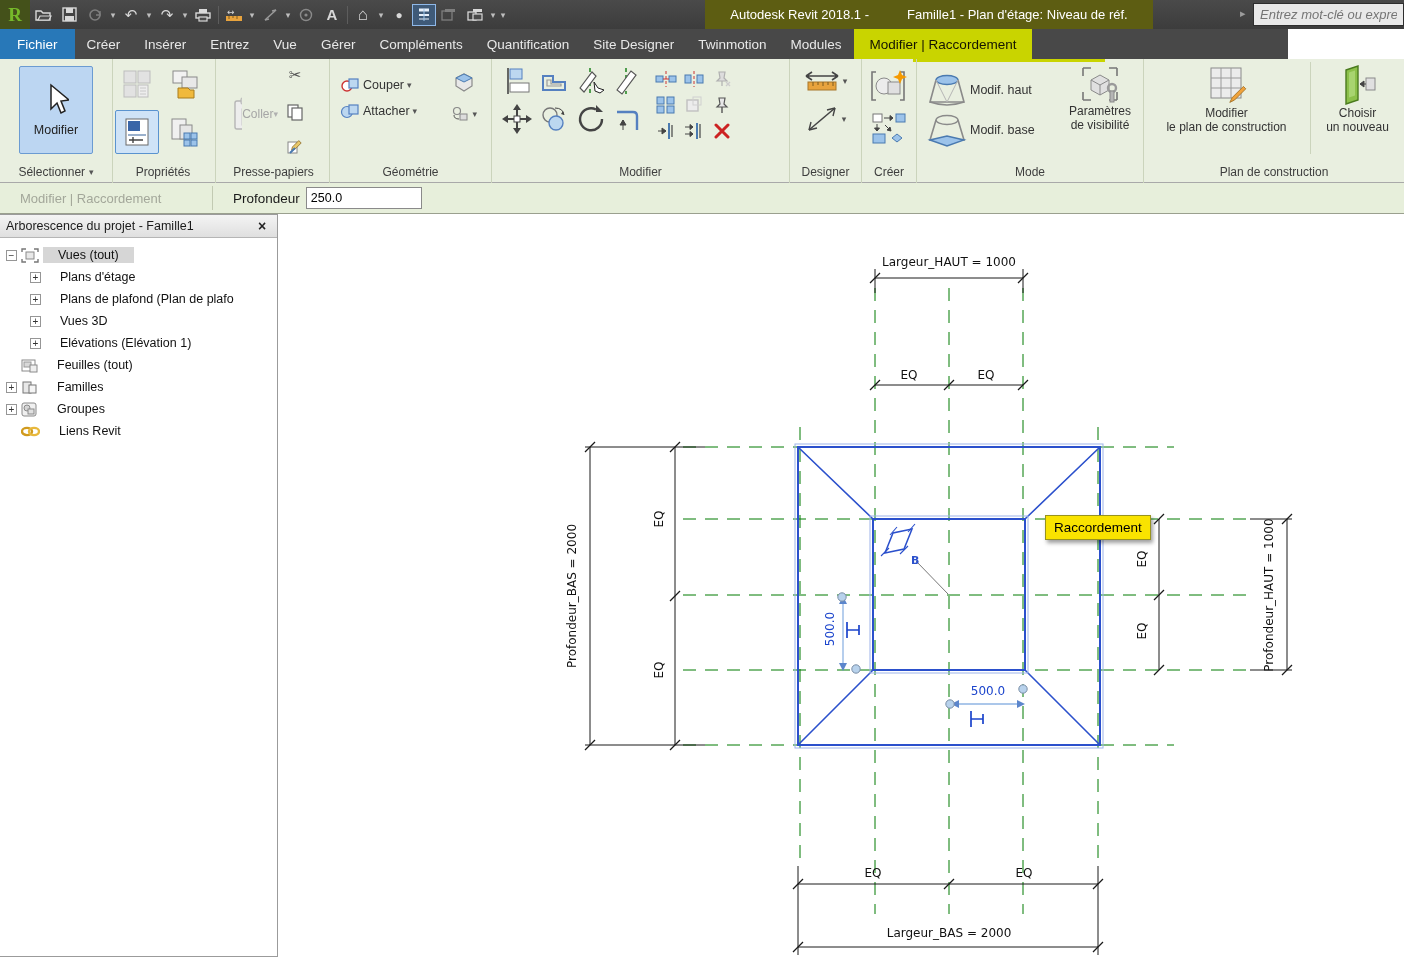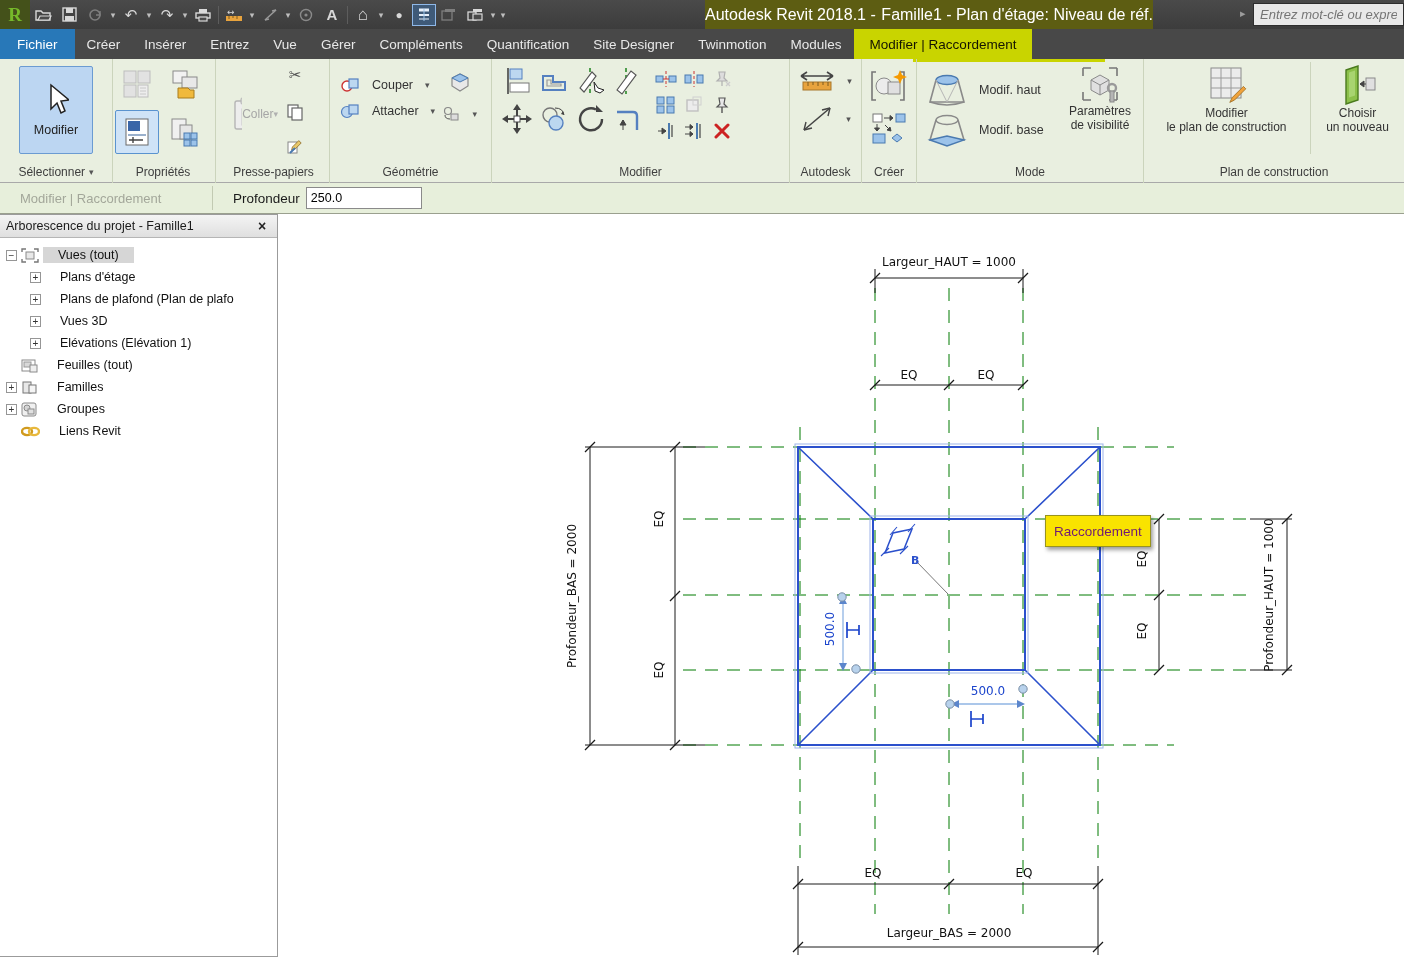--- a/index.html
+++ b/index.html
@@ -5,40 +5,40 @@
   *{box-sizing:border-box;margin:0;padding:0}
   html,body{width:1404px;height:957px;overflow:hidden;background:#fff;
     font-family:"Liberation Sans",sans-serif;-webkit-font-smoothing:antialiased}
   
   #titlebar{position:absolute;left:0;top:0;width:1404px;height:29px;background:linear-gradient(#4a4a4a,#3c3c3c);display:flex;align-items:center}
   .qat{display:flex;align-items:center;height:29px}
   .qat-btn{width:26px;height:24px;display:flex;align-items:center;justify-content:center;color:#d8d8d8;font-size:15px}
   .qat-sep{width:1px;height:18px;background:#5d5d5d;margin:0 2px}
   .qat-caret{color:#bdbdbd;font-size:9px;width:10px;display:inline-flex;justify-content:center}
   #revit-logo{width:30px;height:29px;background:#44511a;color:#76b92a;font-weight:bold;font-size:19px;display:flex;align-items:center;justify-content:center;font-family:"Liberation Serif",serif}
-  #title-block{position:absolute;left:705px;top:0;width:448px;height:29px;background:#5d5d12;color:#fff;font-size:16px;display:flex;align-items:center;justify-content:center;white-space:pre}
+  #title-block{position:absolute;left:705px;top:0;width:448px;height:29px;background:#5d5d12;color:#fff;font-size:13px;display:flex;align-items:center;justify-content:center;white-space:pre}
   #title-block .gap{display:inline-block;width:38px}
   #infocenter-arrow{position:absolute;left:1240px;top:7px;color:#9c9c9c;font-size:11px}
   #search-box{position:absolute;left:1253px;top:3px;width:151px;height:23px;background:#e9e9e9;border:1px solid #2e2e2e;font-style:italic;color:#555;font-size:13px;padding:0 6px;font-family:"Liberation Sans",sans-serif}
   
-  #tabbar{position:absolute;left:0;top:29px;width:1404px;height:30px;background:#484848;display:flex;align-items:stretch}
+  #tabbar{position:absolute;left:0;top:29px;width:1288px;height:30px;background:#484848;display:flex;align-items:stretch}
   .tab{display:flex;align-items:center;padding:0 12px;color:#e8e8e8;font-size:13.5px}
   .tab.fichier{background:#2878b8;color:#fff;padding:0 17px}
   .tab.contextual{background:#c9d400;color:#141400;padding:0 16px}
   
   #ribbon{position:absolute;left:0;top:59px;width:1404px;height:124px;background:#e9efe0;border-bottom:1px solid #a9a9a9}
   #ctx-underline{position:absolute;left:913px;top:0;width:192px;height:3px;background:#c9d400}
   .panel{position:absolute;top:0;height:124px;border-right:1px solid #cbd4bc}
   .panel-label{position:absolute;bottom:0;left:0;right:0;height:22px;font-size:12px;color:#3e3e3e;display:flex;align-items:center;justify-content:center;gap:4px}
   .pc{position:absolute;left:0;top:3px;right:0;height:99px}
   .bigbtn{display:flex;flex-direction:row;align-items:center;justify-content:flex-start;font-size:12px;color:#333;text-align:center;line-height:14px}
   .modbtn{position:absolute;left:19px;top:4px;width:74px;height:88px;background:#bcd6f2;border:1px solid #6b9bd2;border-radius:2px;display:flex;flex-direction:column;align-items:center;justify-content:center;gap:6px;font-size:12.5px;color:#222}
   .gridbtn{width:44px;height:44px;display:flex;align-items:center;justify-content:center}
   .gridbtn.active{background:#cfe3f7;border:1px solid #5a93cf;border-radius:2px}
-  .smallrow{display:flex;align-items:center;gap:12px;font-size:12.5px;color:#333;height:26px}
+  .smallrow{display:flex;align-items:center;gap:3px;font-size:12.5px;color:#333;height:26px}
   .caret{color:#555;font-size:9px}
   .caret.dis{color:#b0b0b0}
   .micon{display:flex;align-items:center;justify-content:center}
   .dis-txt{color:#a6a6a6}
   .mod-grid{display:grid;grid-template-columns:repeat(4,37px);grid-auto-rows:38px;align-items:center;justify-items:center}
   .mod-grid2{display:grid;grid-template-columns:repeat(3,28px);grid-auto-rows:26px;align-items:center;justify-items:center}
   .vbtn{display:flex;flex-direction:column;align-items:center;font-size:12px;color:#333;text-align:center;line-height:14px}
   
   #optionsbar{position:absolute;left:0;top:183px;width:1404px;height:31px;background:#e7efdb;border-bottom:1px solid #9aa08e;display:flex;align-items:center}
   #ob-context{color:#a3a79a;font-size:13px;margin-left:20px;width:180px}
@@ -50,21 +50,21 @@
   #browser-header{height:23px;background:linear-gradient(#f4f4f4,#dfdfdf);border-bottom:1px solid #b5b5b5;display:flex;align-items:center;font-size:12.5px;color:#1a1a1a;padding:0 6px}
   #browser-header .spacer{flex:1}
   #browser-close{font-size:14px;font-weight:bold;color:#222;width:18px;text-align:center}
   .trow{height:22px;display:flex;align-items:center;font-size:12.5px;color:#111;white-space:nowrap;overflow:hidden}
   .exp{width:11px;height:11px;border:1px solid #969696;background:#fff;font-size:10px;line-height:9px;text-align:center;color:#333;flex:0 0 11px;margin-right:4px}
   .tlabel{padding:1px 15px}
   .tlabel.sel{background:#d6d6d6}
   .ticon{margin-right:4px;flex:0 0 auto;display:flex}
   
   #canvas{position:absolute;left:281px;top:214px;width:1123px;height:743px;background:#fff}
-  #tooltip{position:absolute;left:764px;top:301px;height:32px;background:#f9e300;border:1px solid #98931f;box-shadow:2px 3px 4px rgba(0,0,0,.38);font-size:13.5px;color:#701a75;display:flex;align-items:center;padding:0 8px}
+  #tooltip{position:absolute;left:764px;top:301px;height:25px;background:#f9e300;border:1px solid #98931f;box-shadow:2px 3px 4px rgba(0,0,0,.38);font-size:13.5px;color:#000000;display:flex;align-items:center;padding:0 8px}
   svg text{font-family:"DejaVu Sans",sans-serif}
 </style>
 </head>
 <body>
 
 <div id="titlebar">
   <div class="qat">
     <div id="revit-logo">
         <span>R</span>
       </div>
@@ -451,21 +451,21 @@
           <span class="micon">
             <svg width="34" height="30">
               <path d="M4 26 L30 4" stroke="#444" stroke-width="1.6"></path>
               <path d="M4 26 l8 -2 M4 26 l2 -8 M30 4 l-8 2 M30 4 l-2 8" fill="none" stroke="#444" stroke-width="1.4"></path>
             </svg>
           </span>
           <span class="caret">▾</span>
         </span>
     </div>
     <div class="panel-label">
-        <span>Autodesk</span>
+        <span>Designer</span>
       </div>
   </div>
 
   <div class="panel" style="left:862px;width:55px">
     <div class="pc" style="display:flex;flex-direction:column;align-items:center;gap:8px;padding-top:6px">
       <span class="micon">
           <svg width="38" height="36">
             <path d="M6 4 h-4 v28 h4 M30 4 h4 v28 h-4" fill="none" stroke="#777" stroke-width="1.6"></path>
             <circle cx="14" cy="18" r="8" fill="#ececec" stroke="#8a8a8a"></circle>
             <rect x="18" y="14" width="12" height="12" fill="#e0e0e0" stroke="#8a8a8a"></rect>

